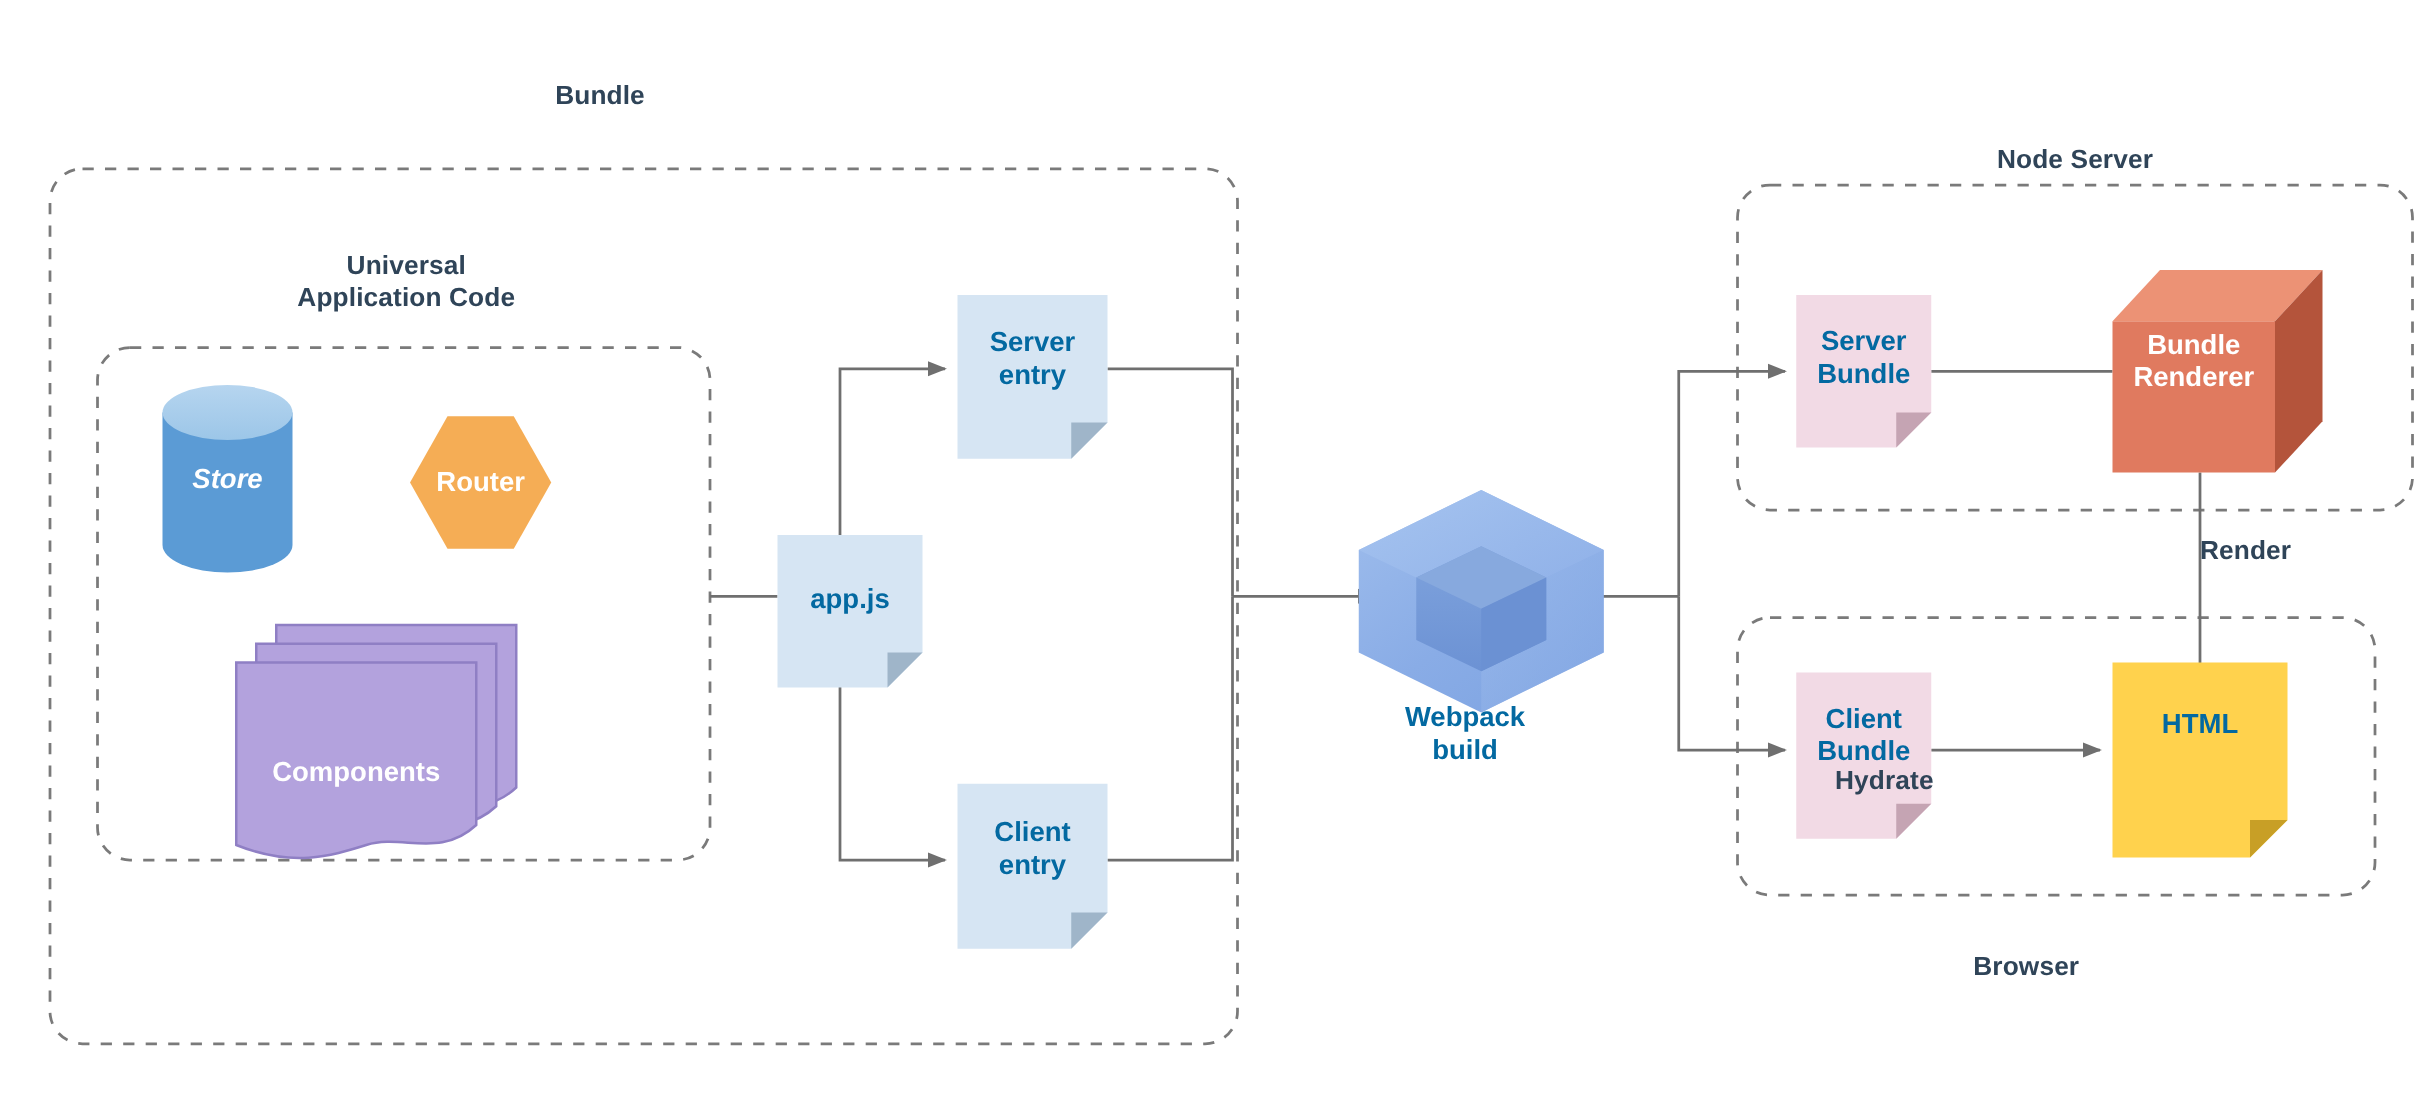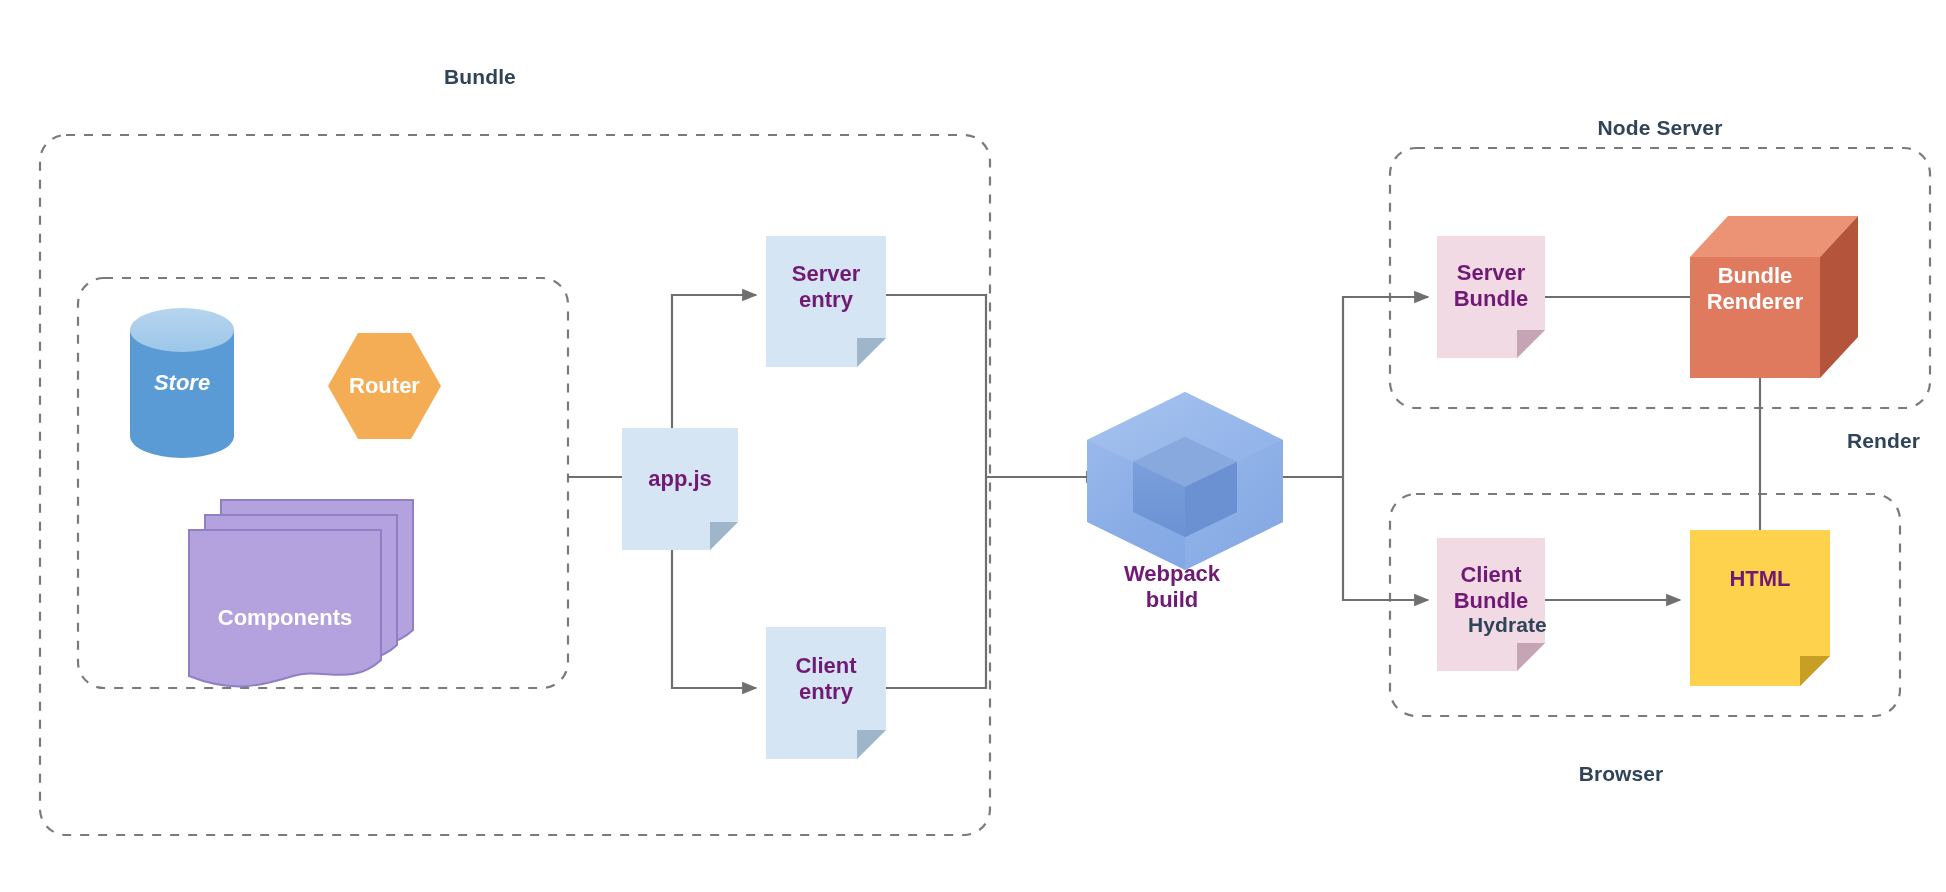--- a/index.html
+++ b/index.html
@@ -38,21 +38,21 @@
   .group-title { font-size: 21px; }
   .node-label { font-size: 22px; }
   .edge-label { font-size: 21px; }
   .shape-text {
     position: absolute;
     display: flex;
     align-items: center;
     justify-content: center;
     text-align: center;
     font-weight: bold;
-    color: #701a75;
+    color: #0369a1;
     line-height: 1.2;
     white-space: pre-line;
     pointer-events: none;
   }
   .shape-text.white { color: #ffffff; }
 </style>
 </head>
 <body>
 
 <div id="stage">
@@ -204,20 +204,22 @@
     </g>
 
     <g>
       <path d="M 1690 530 L 1830 530 L 1830 656 L 1800 686 L 1690 686 Z" fill="#ffd24d"></path>
       <path d="M 1830 656 L 1800 686 L 1800 656 Z" fill="#c89f26"></path>
     </g>
   </svg>
 
   <div class="lbl group-title" style="left:395px; top:64px; width:170px;">Bundle</div>
 
+  <div class="lbl group-title" style="left:200px; top:200px; width:250px;">Universal
+Application Code</div>
 
   <div class="lbl group-title" style="left:1540px; top:115px; width:240px;">Node Server</div>
 
   <div class="lbl group-title" style="left:1506px; top:728px; width:230px;margin-top:33px;">Browser</div>
 
   <div class="shape-text node-label white" style="left:130px; top:360px; width:104px; height:46px;font-style:italic;">Store</div>
 
   <div class="shape-text node-label white" style="left:328px; top:363px; width:113px; height:46px;">Router</div>
 
   <div class="shape-text node-label white" style="left:189px; top:595px; width:192px; height:46px;">Components</div>
@@ -237,17 +239,17 @@
 Bundle</div>
 
   <div class="shape-text node-label white" style="left:1690px; top:258px; width:130px; height:62px;">Bundle
 Renderer</div>
 
   <div class="shape-text node-label" style="left:1437px; top:557px; width:108px; height:62px;">Client
 Bundle</div>
 
   <div class="shape-text node-label" style="left:1690px; top:556px; width:140px; height:46px;">HTML</div>
 
-  <div class="lbl edge-label" style="left:1760px; top:428px; width:160px; text-align:right;">Render</div>
+  <div class="lbl edge-label" style="left:1760px; top:428px; width:160px; text-align:left;">Render</div>
 
   <div class="lbl edge-label" style="left:1468px; top:612px; width:160px; text-align:left;">Hydrate</div>
 
 </div>
 
 </body></html>

